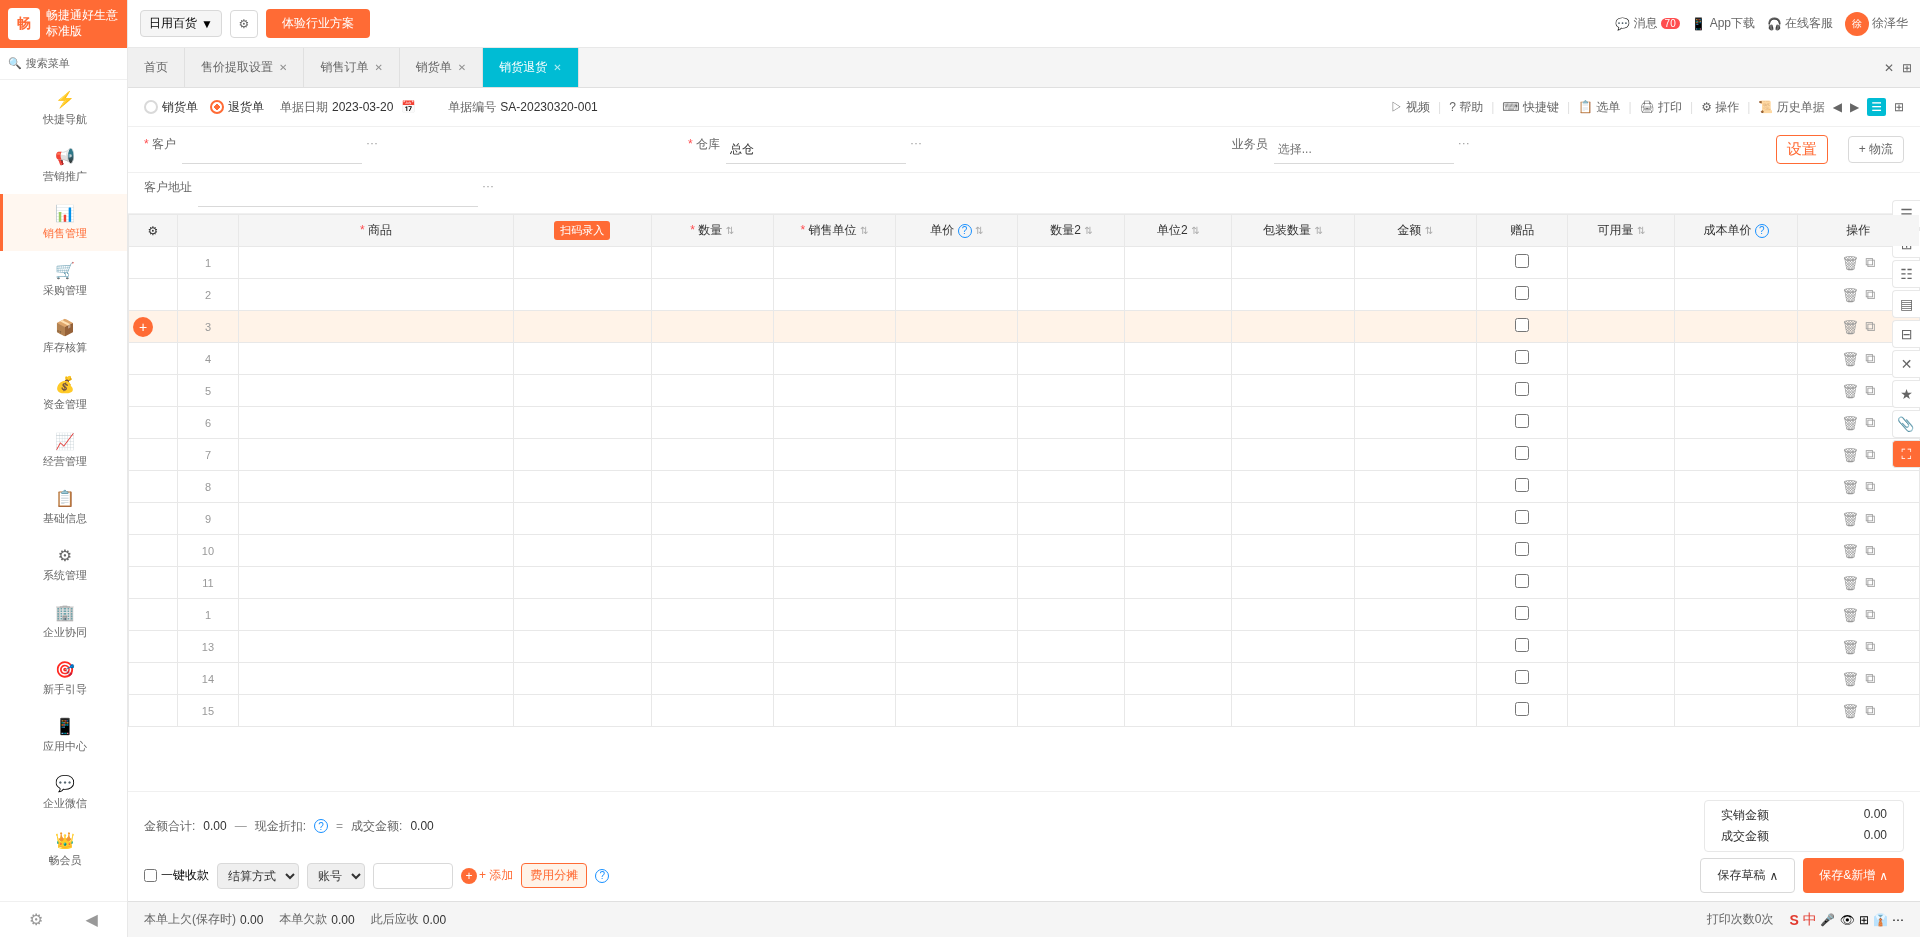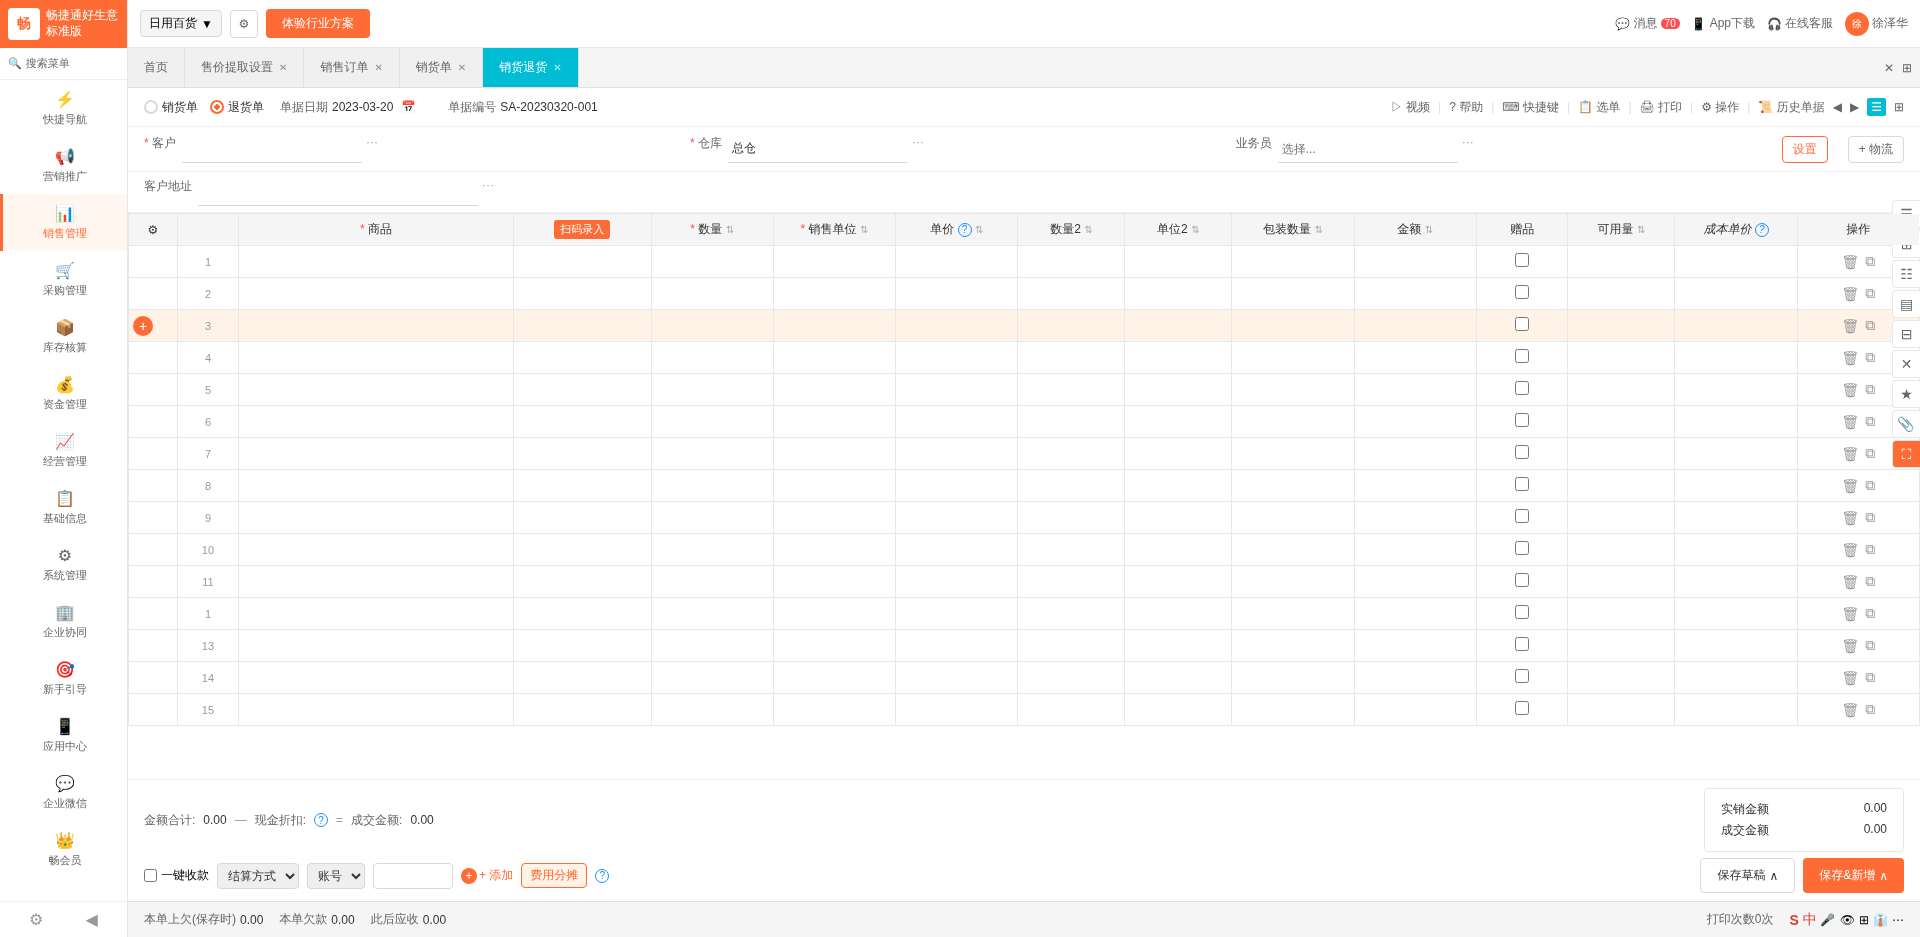--- a/index.html
+++ b/index.html
@@ -58,21 +58,21 @@
     .form-header-right { margin-left: auto; display: flex; align-items: center; gap: 8px; color: #666; font-size: 12px; }
     .form-header-btn { display: flex; align-items: center; gap: 3px; cursor: pointer; }
 
     
     .form-fields { padding: 8px 16px; display: flex; align-items: center; gap: 16px; flex-shrink: 0; border-bottom: 1px solid #f0f0f0; }
     .field-row { display: flex; flex: 1; }
     .field-label { color: #666; white-space: nowrap; margin-right: 6px; }
     .field-required { color: #ff4d4f; }
     .field-input { flex: 1; height: 28px; border: none; border-bottom: 1px solid #d9d9d9; outline: none; padding: 0 4px; color: #333; }
     .field-dots { color: #999; margin-left: 4px; cursor: pointer; }
-    .settings-btn { background: none; border: 1px solid #ff6b35; color: #ff6b35; border-radius: 4px; padding: 4px 10px; cursor: pointer; font-size: 12px; margin-left: auto; }
+    .settings-btn { background: none; border: 1px solid #ff6b35; color: #ff6b35; border-radius: 4px; padding: 4px 10px; cursor: pointer; font-size: 15px; margin-left: auto; }
     .add-logistics-btn { background: none; border: 1px solid #d9d9d9; color: #666; border-radius: 4px; padding: 4px 10px; cursor: pointer; font-size: 12px; margin-left: 4px; }
 
     .form-fields-2 { padding: 6px 16px; display: flex; align-items: center; gap: 16px; flex-shrink: 0; border-bottom: 1px solid #f0f0f0; }
 
     
     .table-wrapper { flex: 1; overflow-y: auto; overflow-x: auto; }
     table { width: 100%; border-collapse: collapse; table-layout: fixed; }
     thead th { background: #f5f5f5; border: 1px solid #e8e8e8; padding: 6px 4px; text-align: center; font-weight: 500; color: #333; white-space: nowrap; position: sticky; top: 0; z-index: 10; font-size: 12px; }
     tbody td { border: 1px solid #e8e8e8; padding: 4px; text-align: center; color: #333; height: 32px; }
     tbody tr.highlighted td { background: #fff3e8; }
@@ -117,21 +117,21 @@
     .col-product { width: 180px; }
     .col-qty { width: 80px; }
     .col-unit { width: 80px; }
     .col-price { width: 80px; }
     .col-qty2 { width: 70px; }
     .col-unit2 { width: 70px; }
     .col-pack { width: 80px; }
     .col-amount { width: 80px; }
     .col-gift { width: 60px; }
     .col-avail { width: 70px; }
-    .col-cost { width: 80px; font-style: italic; }
+    .col-cost { width: 80px; }
     .col-action { width: 80px; }
     .col-num { width: 40px; }
     .sort-icon { color: #aaa; font-size: 10px; }
 
     .input-cell { width: 100%; border: none; outline: none; background: transparent; text-align: center; font-size: 12px; }
   </style>
 </head>
 <body>
 
 <div class="sidebar">
@@ -1037,21 +1037,21 @@
       <div class="summary-row">
         <span class="summary-label">金额合计:</span>
         <span class="summary-value">0.00</span>
         <span class="summary-separator">—</span>
         <span class="summary-label">现金折扣:</span>
         <span class="info-icon">?</span>
         <span class="equals">=</span>
         <span class="summary-label">成交金额:</span>
         <span class="summary-value">0.00</span>
 
-        <div style="margin-left:auto; background:#fff; border:1px solid #e8e8e8; border-radius:4px; padding:12px 16px; display:flex; flex-direction:column; gap:4px; min-width:200px;">
+        <div style="margin-left:auto; background:#fff; border:1px solid #e8e8e8; border-radius:4px; padding:6px 16px; display:flex; flex-direction:column; gap:4px; min-width:200px;">
           <div style="display:flex; justify-content:space-between; gap:24px;">
             <span>实销金额</span>
             <span style="font-weight:500;">0.00</span>
           </div>
           <div style="display:flex; justify-content:space-between; gap:24px;">
             <span>成交金额</span>
             <span style="font-weight:500;">0.00</span>
           </div>
         </div>
       </div>

